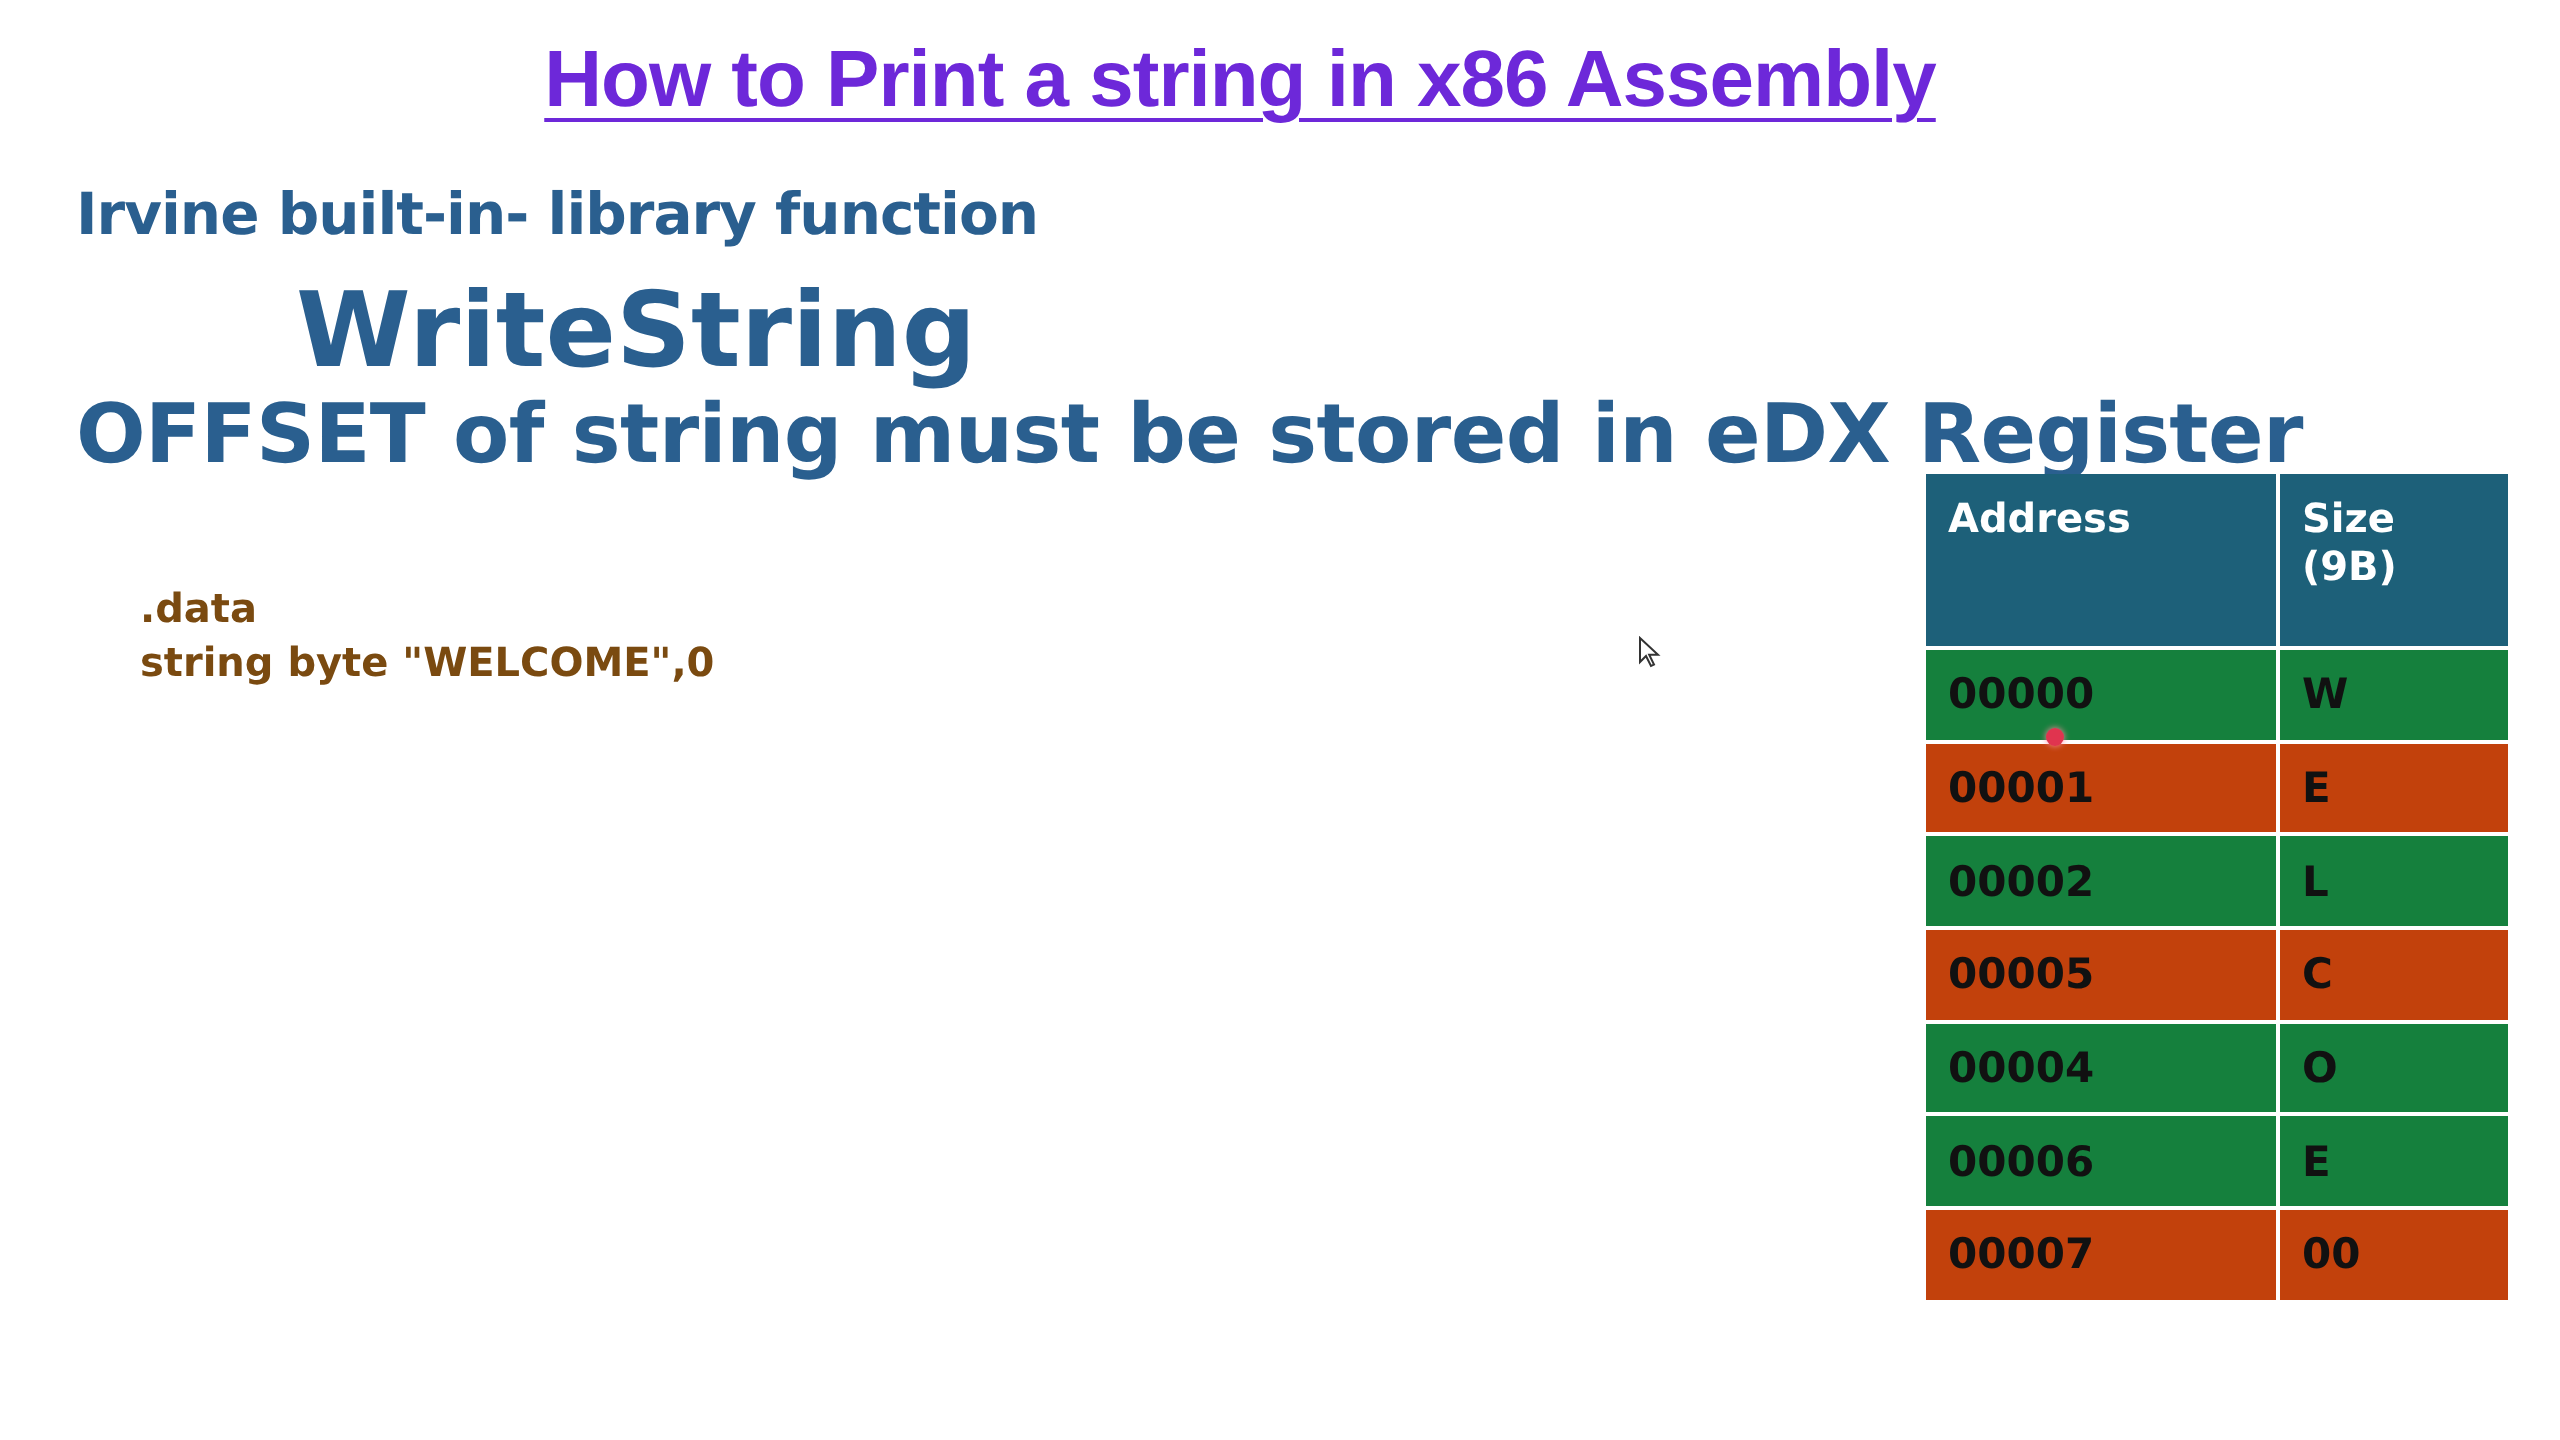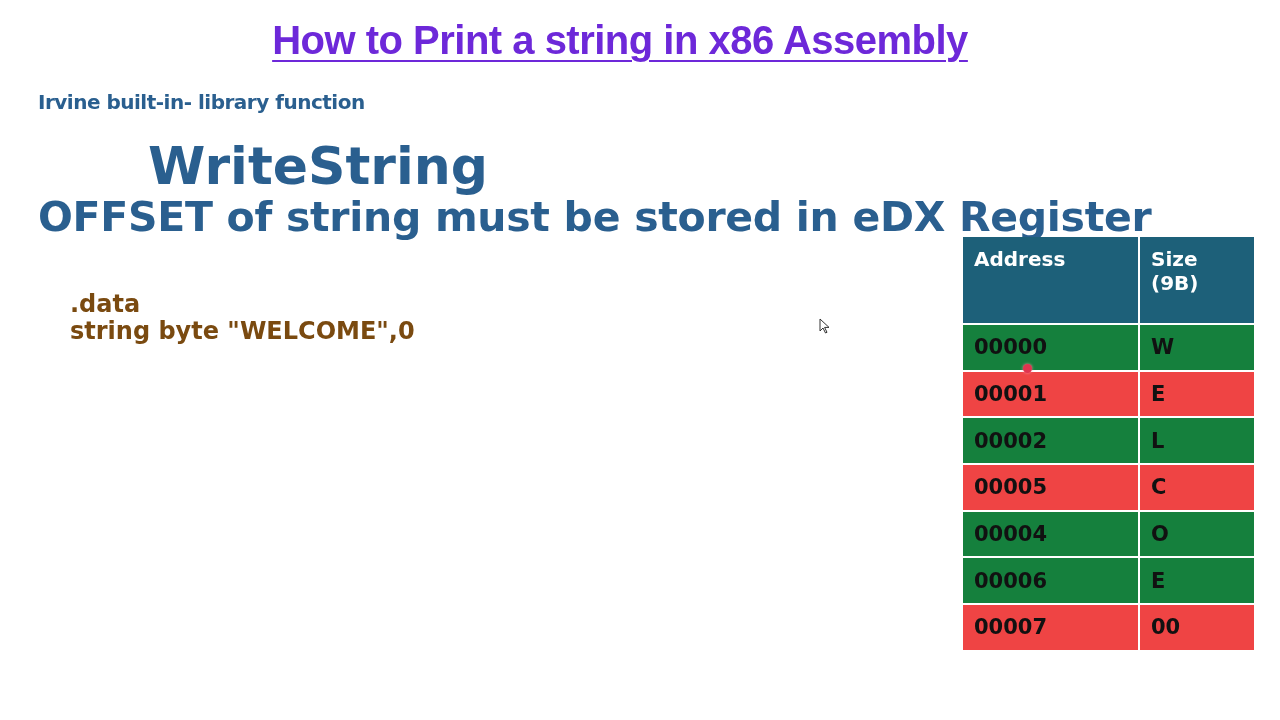--- a/index.html
+++ b/index.html
@@ -10,55 +10,55 @@
     }
     .title {
       position: absolute; left: 0; top: 18px; width: 1240px; text-align: center;
       font-family: "Liberation Sans", sans-serif; font-weight: bold;
       font-size: 40px; color: #6d28d9; letter-spacing: -0.5px;
     }
     .title span { text-decoration: underline; text-decoration-thickness: 2px; text-underline-offset: 6px; }
     .subhead {
       position: absolute; left: 38px; top: 90px;
       font-family: "DejaVu Sans", sans-serif; font-weight: bold;
-      font-size: 20px; color: #2a5f8f; letter-spacing: -0.5px;
+      font-size: 29px; color: #2a5f8f; letter-spacing: -0.5px;
     }
     .func {
       position: absolute; left: 148px; top: 136px;
       font-family: "DejaVu Sans", sans-serif; font-weight: bold;
       font-size: 52px; color: #2a5f8f;
     }
     .offset {
       position: absolute; left: 38px; top: 193px;
       font-family: "DejaVu Sans", sans-serif; font-weight: bold;
       font-size: 41px; color: #2a5f8f; letter-spacing: -0.3px; white-space: nowrap;
     }
     .code {
       position: absolute; left: 70px; top: 291px;
       font-family: "DejaVu Sans", sans-serif; font-weight: bold;
-      font-size: 24px; color: #7a4a10; line-height: 27px;
+      font-size: 20px; color: #7a4a10; line-height: 27px;
     }
     .mem-table {
       position: absolute; left: 963px; top: 237px; width: 291px;
       border-collapse: separate; border-spacing: 0;
       font-family: "DejaVu Sans", sans-serif; font-weight: bold;
     }
     .mem-table th {
       background: #1d6079; color: #ffffff; text-align: left; vertical-align: top;
       font-size: 20px; height: 88px; padding: 10px 11px 0 11px; box-sizing: border-box;
       border-bottom: 2px solid #ffffff;
     }
     .mem-table th:first-child { width: 177px; border-right: 2px solid #ffffff; }
     .mem-table td {
       font-size: 21px; color: #111; height: 44.7px; padding: 0 11px;
       border-bottom: 2px solid #ffffff;
     }
     .mem-table td:first-child { border-right: 2px solid #ffffff; }
     .mem-table tr.odd td { background: #15803d; }
-    .mem-table tr.even td { background: #ef4444; }
+    .mem-table tr.even td { background: #c2410c; }
     .cursor {
       position: absolute; left: 819px; top: 318px; width: 12px; height: 16px;
     }
     .click-dot {
       position: absolute; left: 1023px; top: 364px; width: 9px; height: 9px;
       border-radius: 50%; background: #e0344f; box-shadow: 0 0 3px #ff8aa0;
     }
   </style>
 </head>
 <body>

